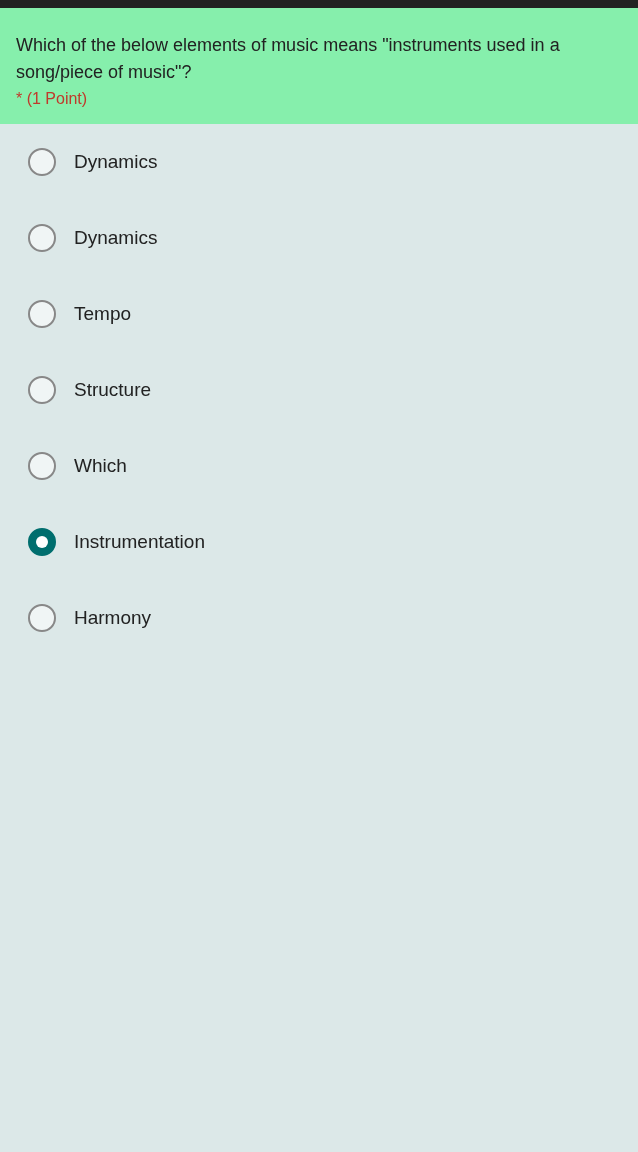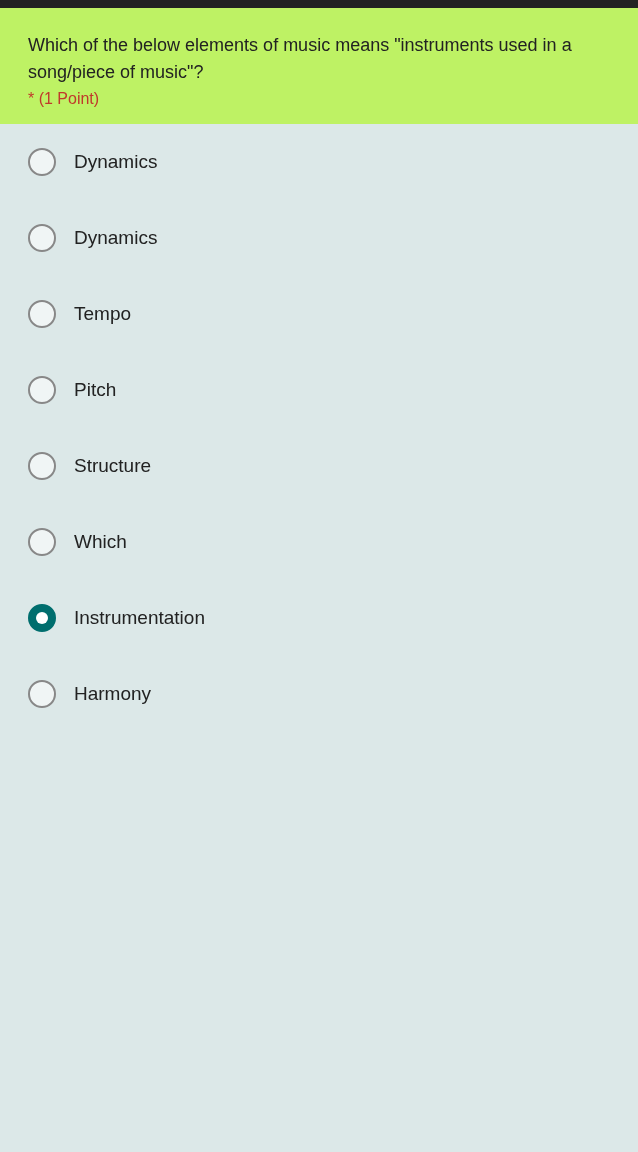--- a/index.html
+++ b/index.html
@@ -17,22 +17,22 @@
       color: #222;
     }
 
     .top-bar {
       width: 100%;
       height: 8px;
       background-color: #222;
     }
 
     .question-container {
-      padding: 24px 28px 16px 28px;
-      background-color: #bef264;
+      padding: 24px 28px 16px 16px;
+      background-color: #86efac;
     }
 
     .question-text {
       font-size: 18px;
       line-height: 1.5;
       color: #222;
       margin-bottom: 4px;
     }
 
     .points-label {
@@ -104,24 +104,20 @@
     <div class="option-item">
       <div class="radio-outer"></div>
       <span class="option-label">Dynamics</span>
     </div>
     <div class="option-item">
       <div class="radio-outer"></div>
       <span class="option-label">Tempo</span>
     </div>
     <div class="option-item">
       <div class="radio-outer"></div>
-      <span class="option-label">Pitch</span>
-    </div>
-    <div class="option-item">
-      <div class="radio-outer"></div>
       <span class="option-label">Structure</span>
     </div>
     <div class="option-item">
       <div class="radio-outer"></div>
       <span class="option-label">Which</span>
     </div>
     <div class="option-item">
       <div class="radio-outer selected">
         <div class="radio-inner"></div>
       </div>

